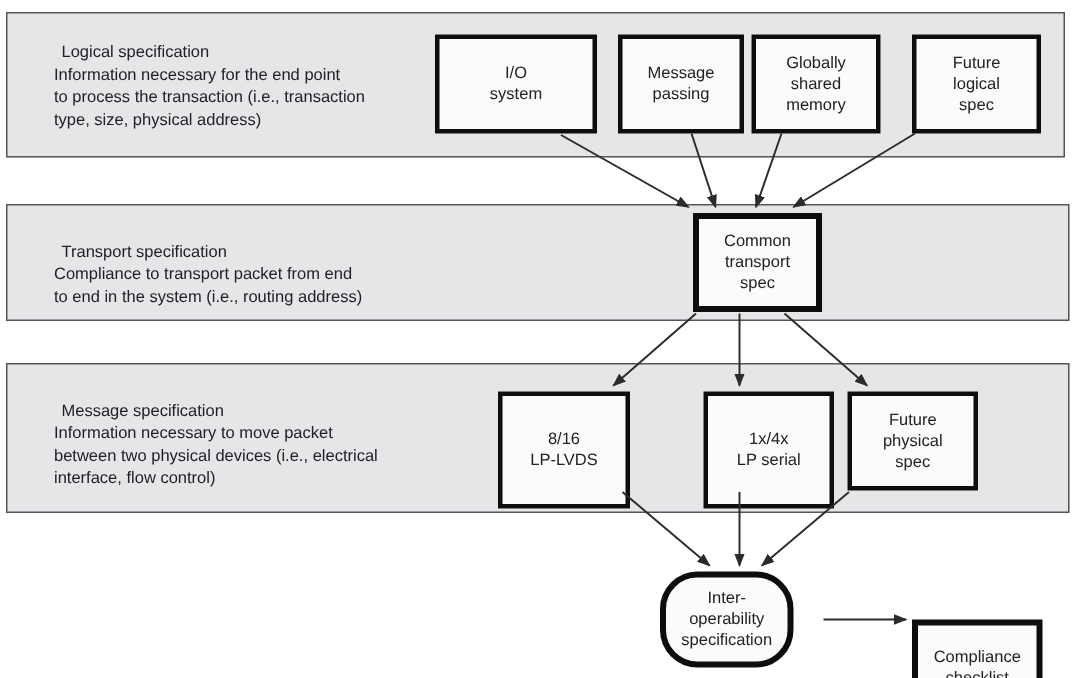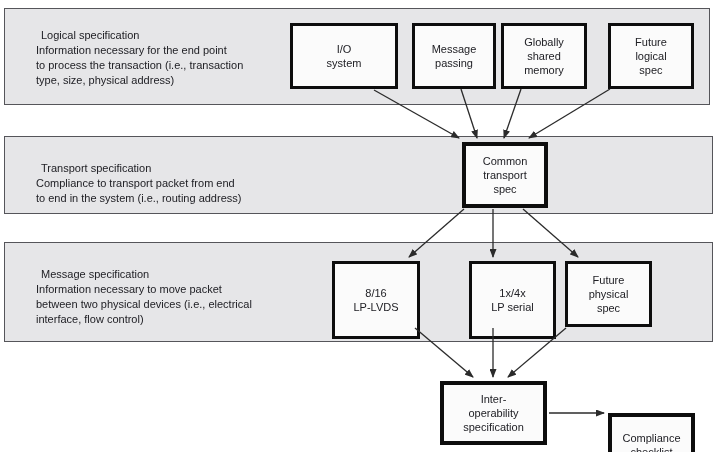--- a/index.html
+++ b/index.html
@@ -56,21 +56,21 @@
   }
   .node .node-label { white-space: pre-line; }
   #node-io              { left: 290px; top: 23px;  width: 108px;  height: 66px; }
   #node-message         { left: 412px; top: 23px;  width: 84px;  height: 66px; }
   #node-globally        { left: 501px; top: 23px;  width: 86px;  height: 66px; }
   #node-future-logical  { left: 608px; top: 23px;  width: 86px;  height: 66px; }
   #node-cts             { left: 462px; top: 142px; width: 86px;  height: 66px; border-width: 4px; }
   #node-lvds            { left: 332px; top: 261px; width: 88px;  height: 78px; }
   #node-serial          { left: 450px; top: 261px; width: 87px;  height: 78px; margin-left: 19px; }
   #node-future-physical { left: 565px; top: 261px; width: 87px;  height: 66px; }
-  #node-interop         { left: 440px; top: 381px; width: 107px; height: 64px; border-width: 4px; }
+  #node-interop         { left: 440px; top: 381px; width: 89px; height: 64px; border-width: 4px; border-radius: 25px; }
   #node-compliance      { left: 608px; top: 381px; width: 87px;  height: 63px; border-width: 4px; margin-top: 32px; }
   
   .arrows {
     position: absolute;
     left: 0; top: 0;
     pointer-events: none;
   }
   .arrows line {
     stroke: #2b2b2b;
     stroke-width: 1.3;

